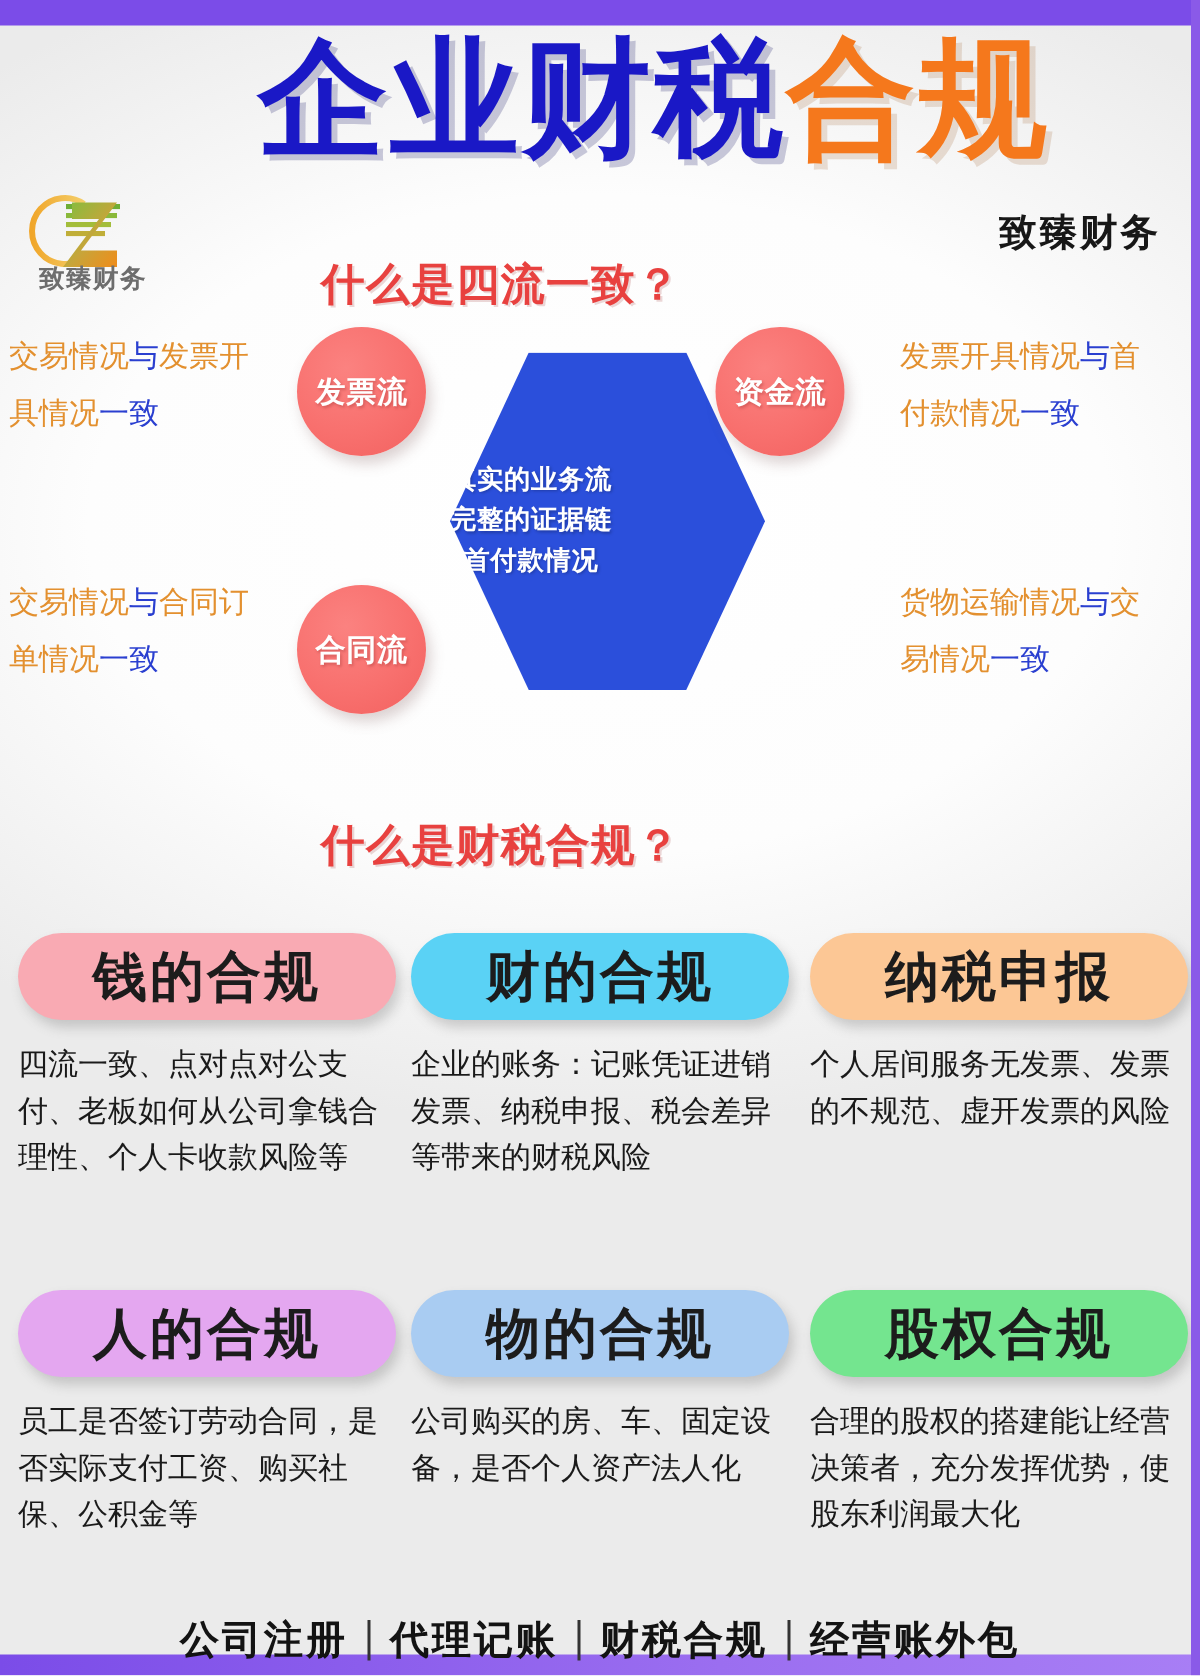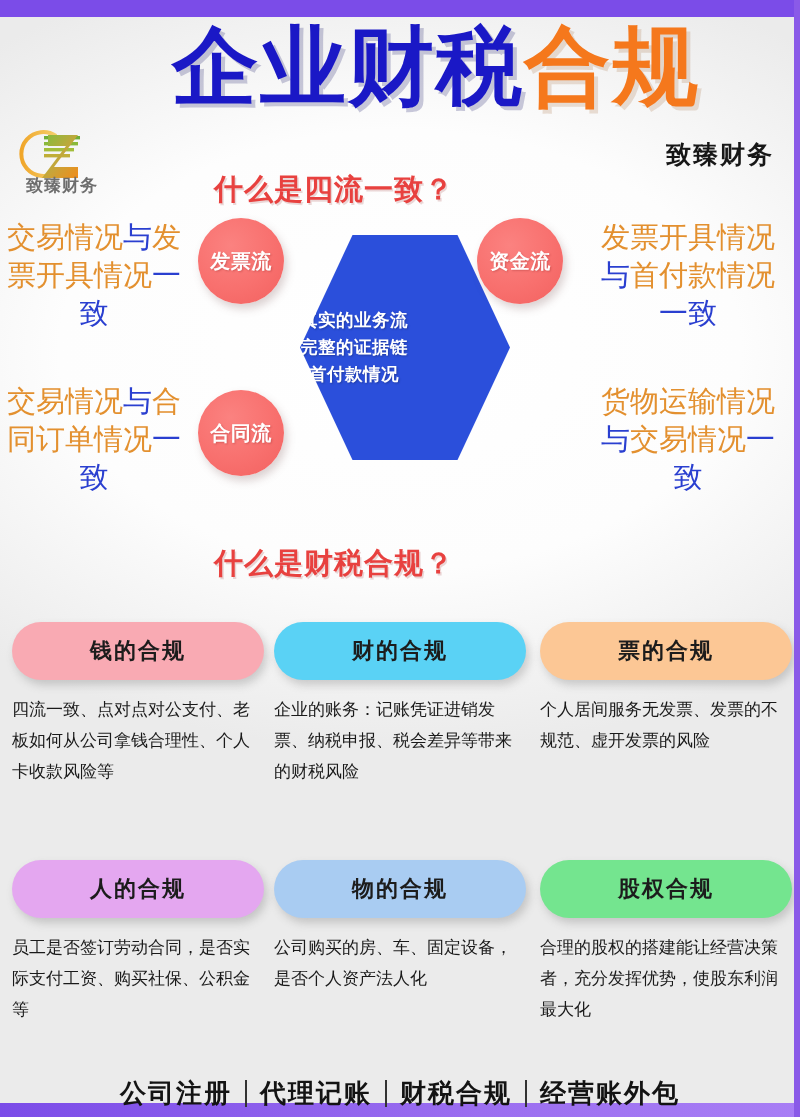--- a/index.html
+++ b/index.html
@@ -92,40 +92,40 @@
     box-shadow:3px 5px 9px rgba(120,80,80,.26);
     text-shadow:1px 1px 2px rgba(150,40,40,.35);
   }
   #node-0{left:18px;top:18px;}    
   #node-1{left:297px;top:18px;}   
   #node-2{left:18px;top:190px;}   
   #node-3{left:297px;top:190px;}  
   
   .note{
     position:absolute;width:176px;
-    font-size:29px;line-height:38px;font-weight:500;
-    color:#e3902f;letter-spacing:0px;z-index:9;text-align:center;
+    font-size:20px;line-height:38px;font-weight:500;
+    color:#e3902f;letter-spacing:0px;z-index:9;
   }
   .note .blue{color:#2a3fd0;}
   #note-0{left:6px;top:218px;}
   #note-1{left:600px;top:218px;}
   #note-2{left:6px;top:382px;}
   #note-3{left:600px;top:382px;}
   
   .cards{position:absolute;left:0;top:622px;width:800px;z-index:9;}
   .card{position:absolute;width:252px;}
   .pill{
     height:58px;border-radius:29px;
     display:flex;align-items:center;justify-content:center;
-    font-size:22px;font-weight:bold;color:#1c1c1c;letter-spacing:2px;
+    font-size:36px;font-weight:bold;color:#1c1c1c;letter-spacing:2px;
     box-shadow:3px 5px 8px rgba(110,110,110,.30);
   }
   .card-body{
     margin-top:14px;
-    font-size:17px;line-height:31px;color:#1a1a1a;letter-spacing:0px;
+    font-size:20px;line-height:31px;color:#1a1a1a;letter-spacing:0px;
   }
   
   .footer{
     position:absolute;left:0;bottom:0;width:800px;height:48px;
     display:flex;align-items:center;justify-content:center;
     z-index:41;
   }
   .footer-inner{
     display:flex;align-items:center;
     font-size:26px;font-weight:bold;color:#131313;letter-spacing:2px;
@@ -203,21 +203,21 @@
       <div class="pill" style="background: rgb(249, 170, 179);">钱的合规</div>
       <div class="card-body">四流一致、点对点对公支付、老板如何从公司拿钱合理性、个人卡收款风险等</div>
     </div>
 
     <div class="card" style="left:274px;top:0;">
       <div class="pill" style="background: rgb(90, 210, 245);">财的合规</div>
       <div class="card-body">企业的账务：记账凭证进销发票、纳税申报、税会差异等带来的财税风险</div>
     </div>
 
     <div class="card" style="left:540px;top:0;">
-      <div class="pill" style="background: rgb(252, 199, 149);">票的合规</div>
+      <div class="pill" style="background: rgb(252, 199, 149);">纳税申报</div>
       <div class="card-body">个人居间服务无发票、发票的不规范、虚开发票的风险</div>
     </div>
 
     <div class="card" style="left:12px;top:238px;">
       <div class="pill" style="background: rgb(228, 167, 240);">人的合规</div>
       <div class="card-body">员工是否签订劳动合同，是否实际支付工资、购买社保、公积金等</div>
     </div>
 
     <div class="card" style="left:274px;top:238px;">
       <div class="pill" style="background: rgb(169, 204, 242);">物的合规</div>

